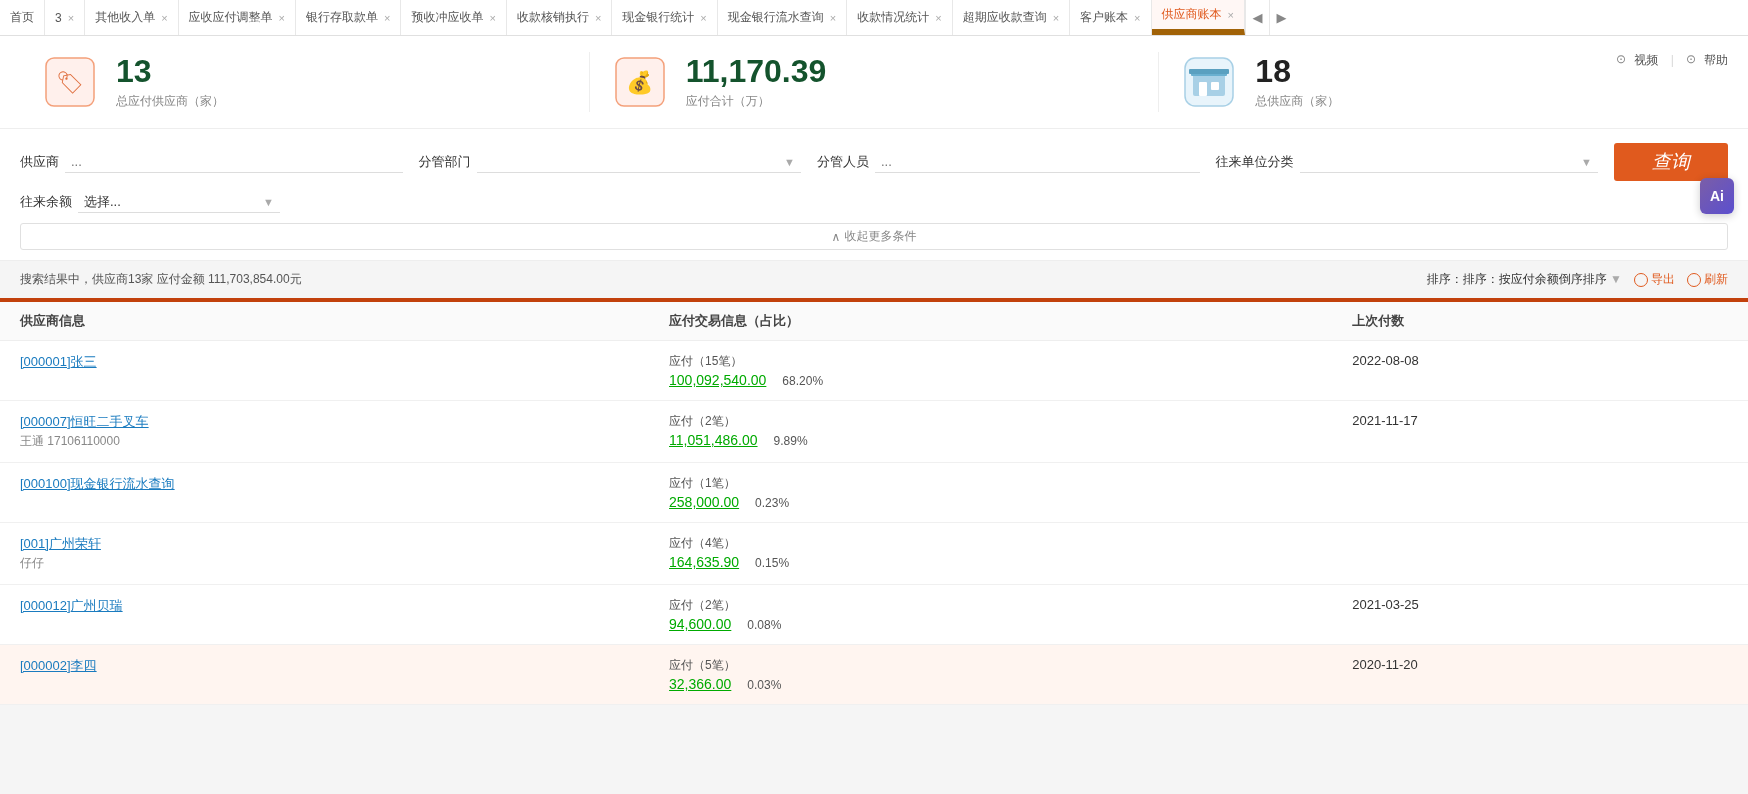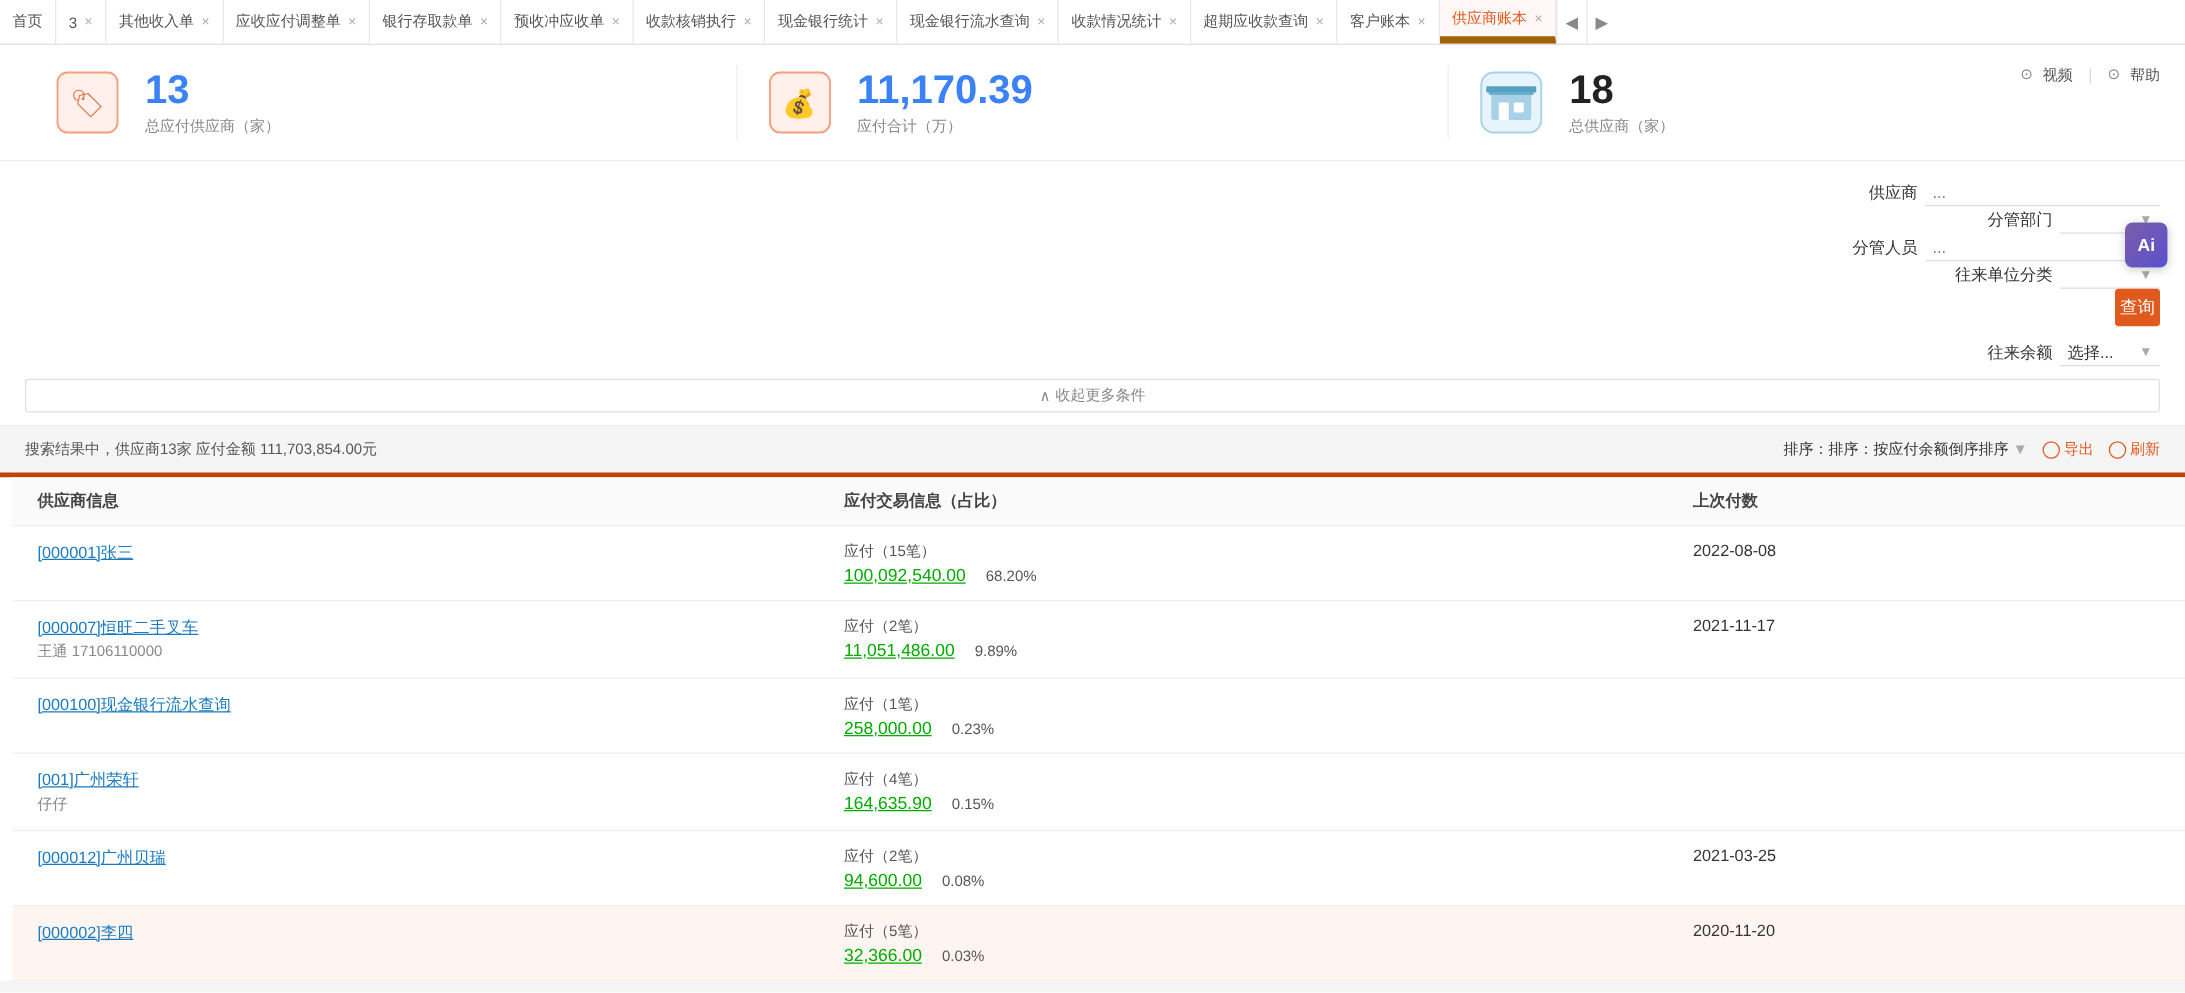--- a/index.html
+++ b/index.html
@@ -76,21 +76,21 @@
       align-items: center;
       justify-content: center;
     }
     .summary-icon svg {
       width: 56px;
       height: 56px;
     }
     .summary-text .big-num {
       font-size: 32px;
       font-weight: bold;
-      color: #3b82f6;
+      color: #14532d;
       line-height: 1.1;
     }
     .summary-text .label {
       font-size: 12px;
       color: #888;
       margin-top: 4px;
     }
     .summary-text .big-num.black { color: #222; }
     .top-right-links {
       position: absolute;
@@ -104,23 +104,23 @@
     .top-right-links span { color: #888; }
 
     
     .filter-area {
       background: #fff;
       padding: 14px 20px 10px;
       border-bottom: 1px solid #eee;
     }
     .filter-row {
       display: flex;
-      align-items: flex-end;
+      align-items: center;
+      gap: 16px;
       margin-bottom: 10px;
-      flex-direction: column;
     }
     .filter-item {
       display: flex;
       align-items: center;
       gap: 6px;
       flex: 1;
     }
     .filter-label {
       font-size: 13px;
       color: #333;
@@ -153,26 +153,27 @@
       font-size: 13px;
       color: #333;
       background: transparent;
       appearance: none;
     }
     .chevron-down { color: #aaa; font-size: 11px; margin-left: 4px; }
     .btn-query {
       background: #e05a1e;
       color: #fff;
       border: none;
-      padding: 6px 4px;
+      padding: 6px 38px;
       border-radius: 3px;
-      font-size: 14px;
+      font-size: 19px;
       cursor: pointer;
       white-space: nowrap;
       flex-shrink: 0;
+      font-style: italic;
     }
     .collapse-btn {
       display: flex;
       align-items: center;
       justify-content: center;
       gap: 4px;
       font-size: 12px;
       color: #888;
       cursor: pointer;
       padding: 4px 12px;
@@ -214,21 +215,20 @@
       height: 14px;
       border-radius: 50%;
       border: 1px solid #e05a1e;
       display: inline-block;
     }
 
     
     .table-area {
       background: #fff;
       margin: 0;
-      padding-left: 10px;
     }
     .table-header {
       display: flex;
       padding: 10px 20px;
       background: #fafafa;
       border-bottom: 1px solid #eee;
       font-size: 13px;
       color: #444;
       font-weight: bold;
     }

